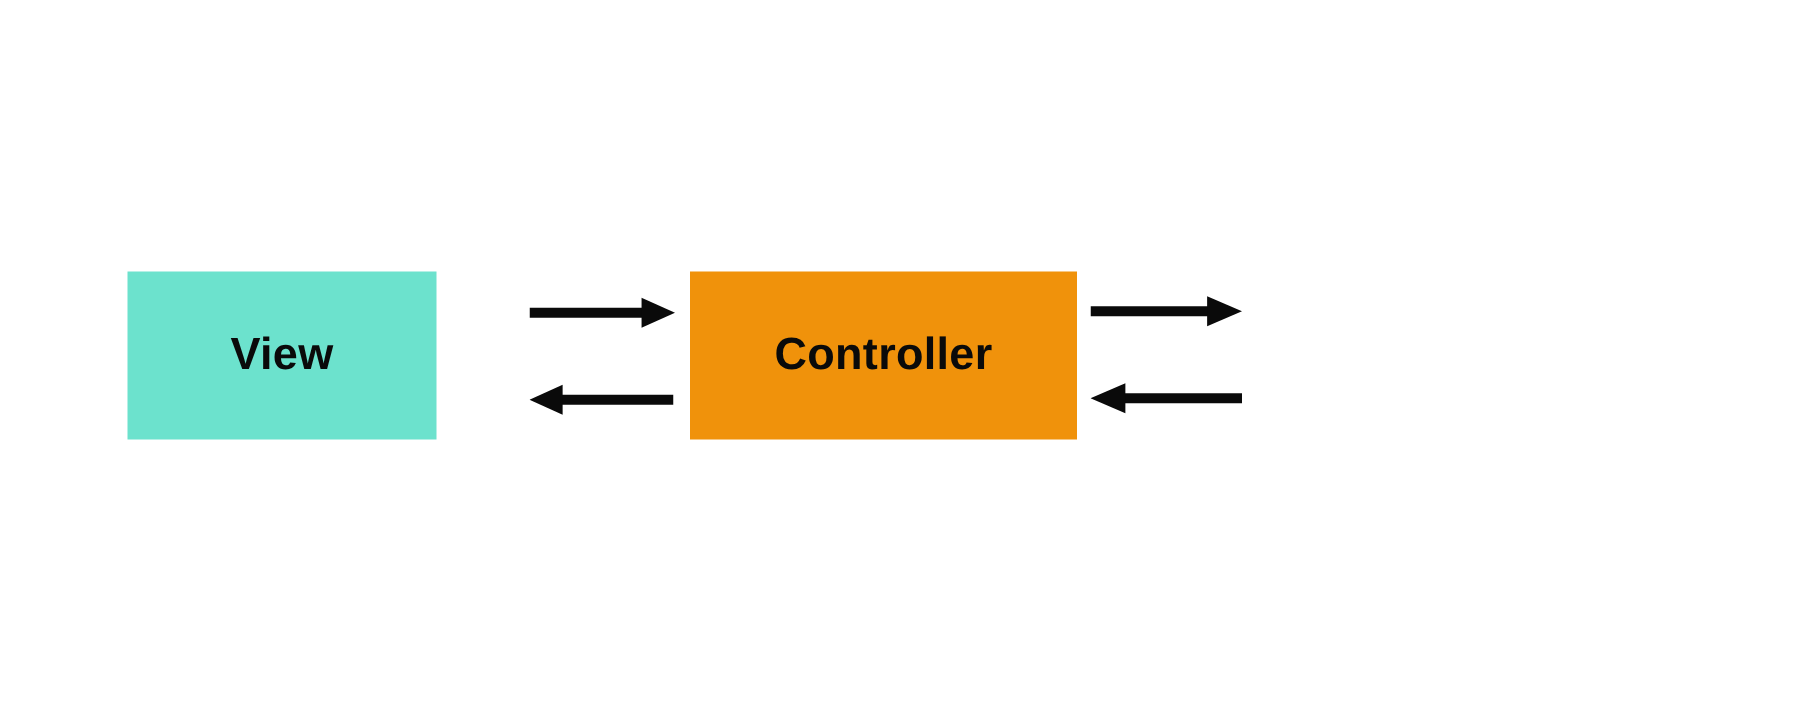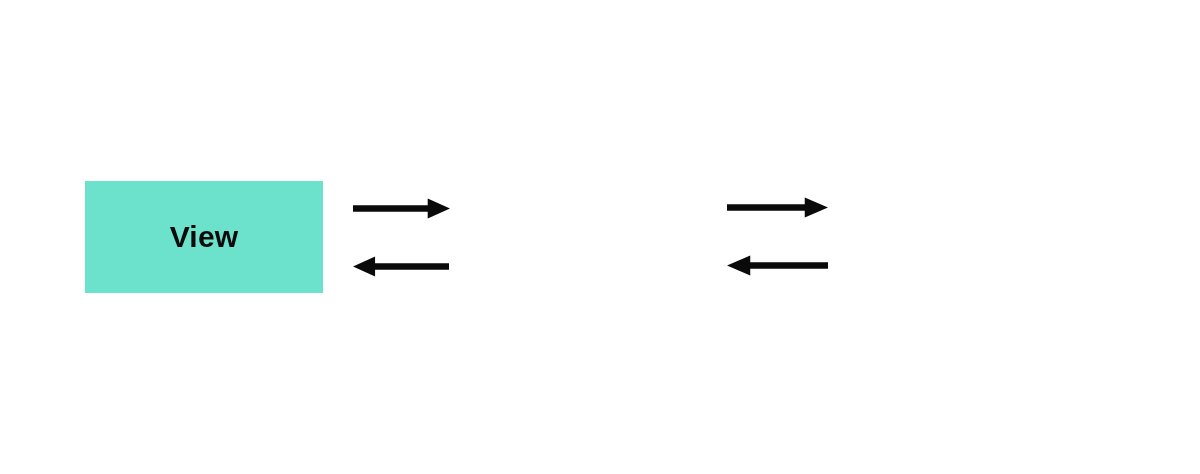--- a/index.html
+++ b/index.html
@@ -19,41 +19,44 @@
     height: 112px;
     display: flex;
     align-items: center;
     justify-content: center;
   }
   .node-label {
     font-size: 30px;
     font-weight: 600;
     letter-spacing: 0.2px;
   }
-  #node-view       { left: 85px;  width: 238px; }
+  #node-view       { left: 85px;  width: 206px; }
   #node-controller { left: 460px; width: 258px; }
   #node-model      { left: 838px; width: 257px; }
   .arrow {
     position: absolute;
     display: block;
   }
   #arrow-v2c { left: 353px; top: 197px; width: 97px;  height: 23px; }
   #arrow-c2v { left: 353px; top: 255px; width: 96px;  height: 23px; }
   #arrow-c2m { left: 727px; top: 196px; width: 101px; height: 23px; }
   #arrow-m2c { left: 727px; top: 254px; width: 101px; height: 23px; }
 </style>
 </head>
 <body>
 
 <div class="canvas" style="background-color: rgb(255, 255, 255);">
 
   <div class="node" id="node-view" style="background-color: rgb(108, 226, 205);">
     <span class="node-label" style="color: rgb(10, 10, 10);">View</span>
   </div>
 
+  <div class="node" id="node-controller" style="background-color: rgb(240, 146, 11);">
+    <span class="node-label" style="color: rgb(10, 10, 10);">Controller</span>
+  </div>
 
 
   <svg class="arrow" id="arrow-v2c" viewBox="0 0 100 24" preserveAspectRatio="none" style="color: rgb(10, 10, 10);">
     <line x1="0" y1="12" x2="80" y2="12" stroke="currentColor" stroke-width="7"></line>
     <polygon points="77,1.5 100,12 77,22.5" fill="currentColor"></polygon>
   </svg>
 
   <svg class="arrow" id="arrow-c2v" viewBox="0 0 100 24" preserveAspectRatio="none" style="color: rgb(10, 10, 10);">
     <line x1="20" y1="12" x2="100" y2="12" stroke="currentColor" stroke-width="7"></line>
     <polygon points="23,1.5 0,12 23,22.5" fill="currentColor"></polygon>

